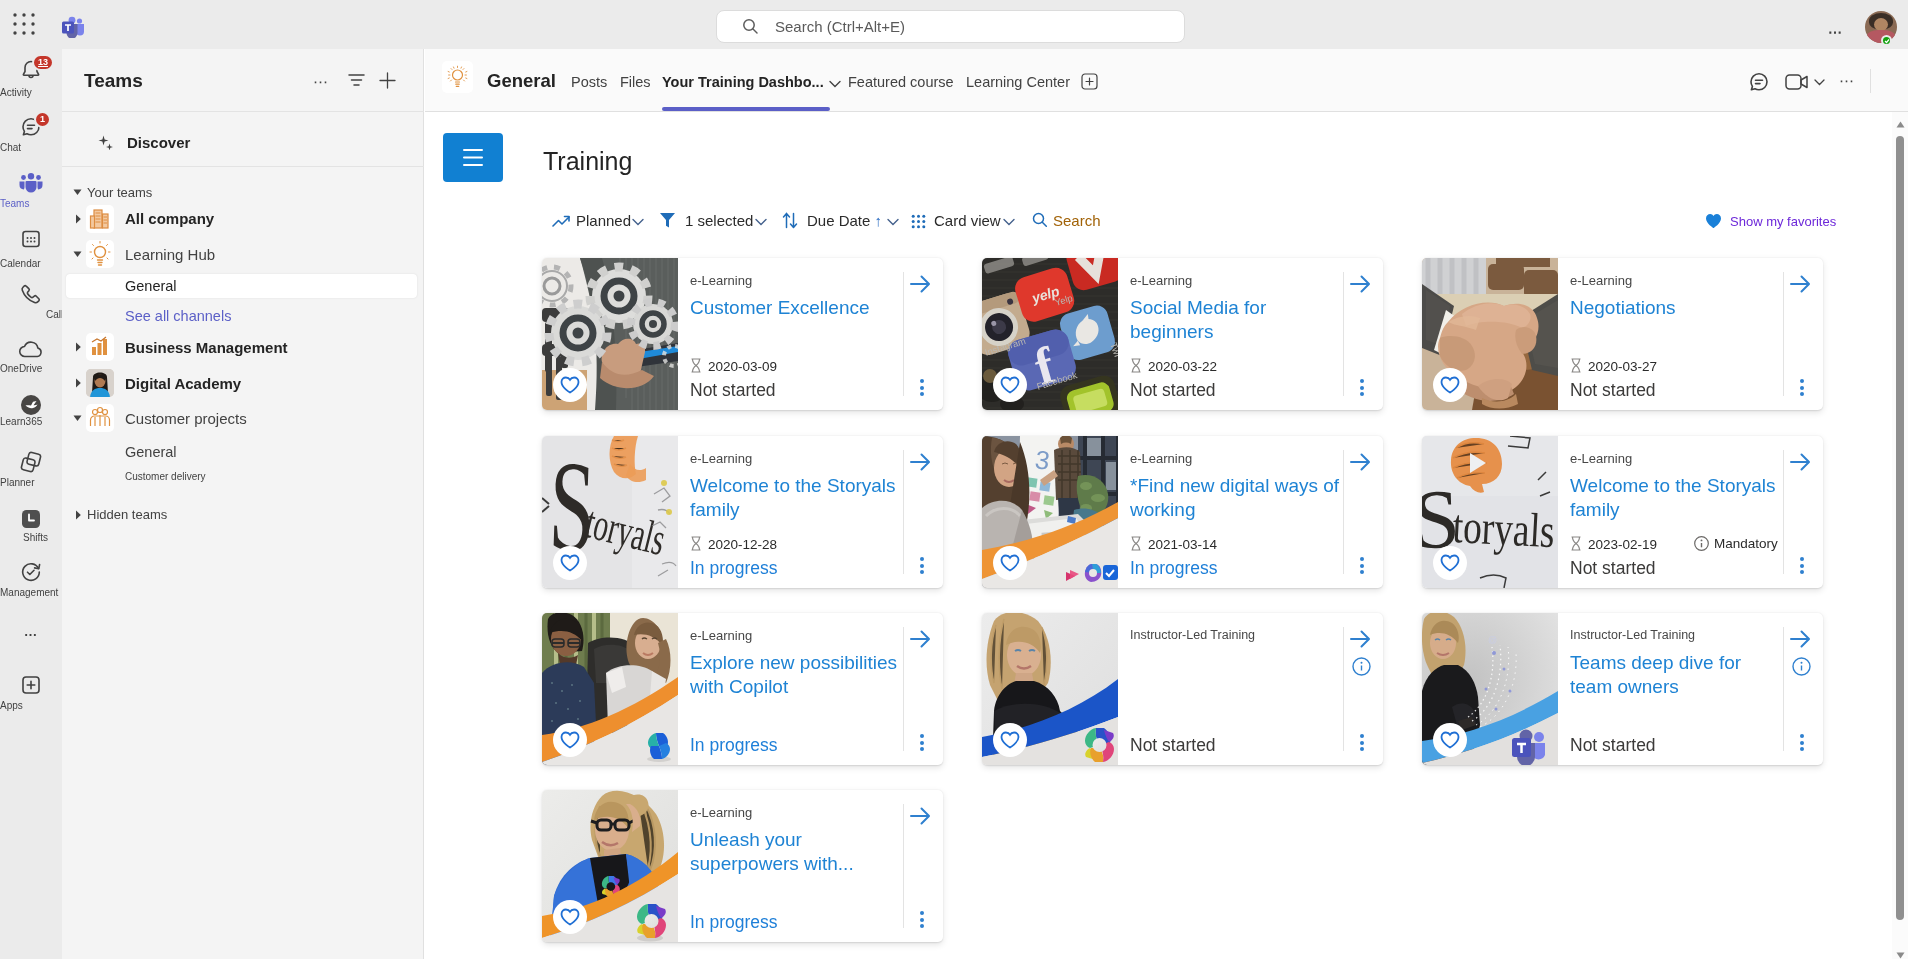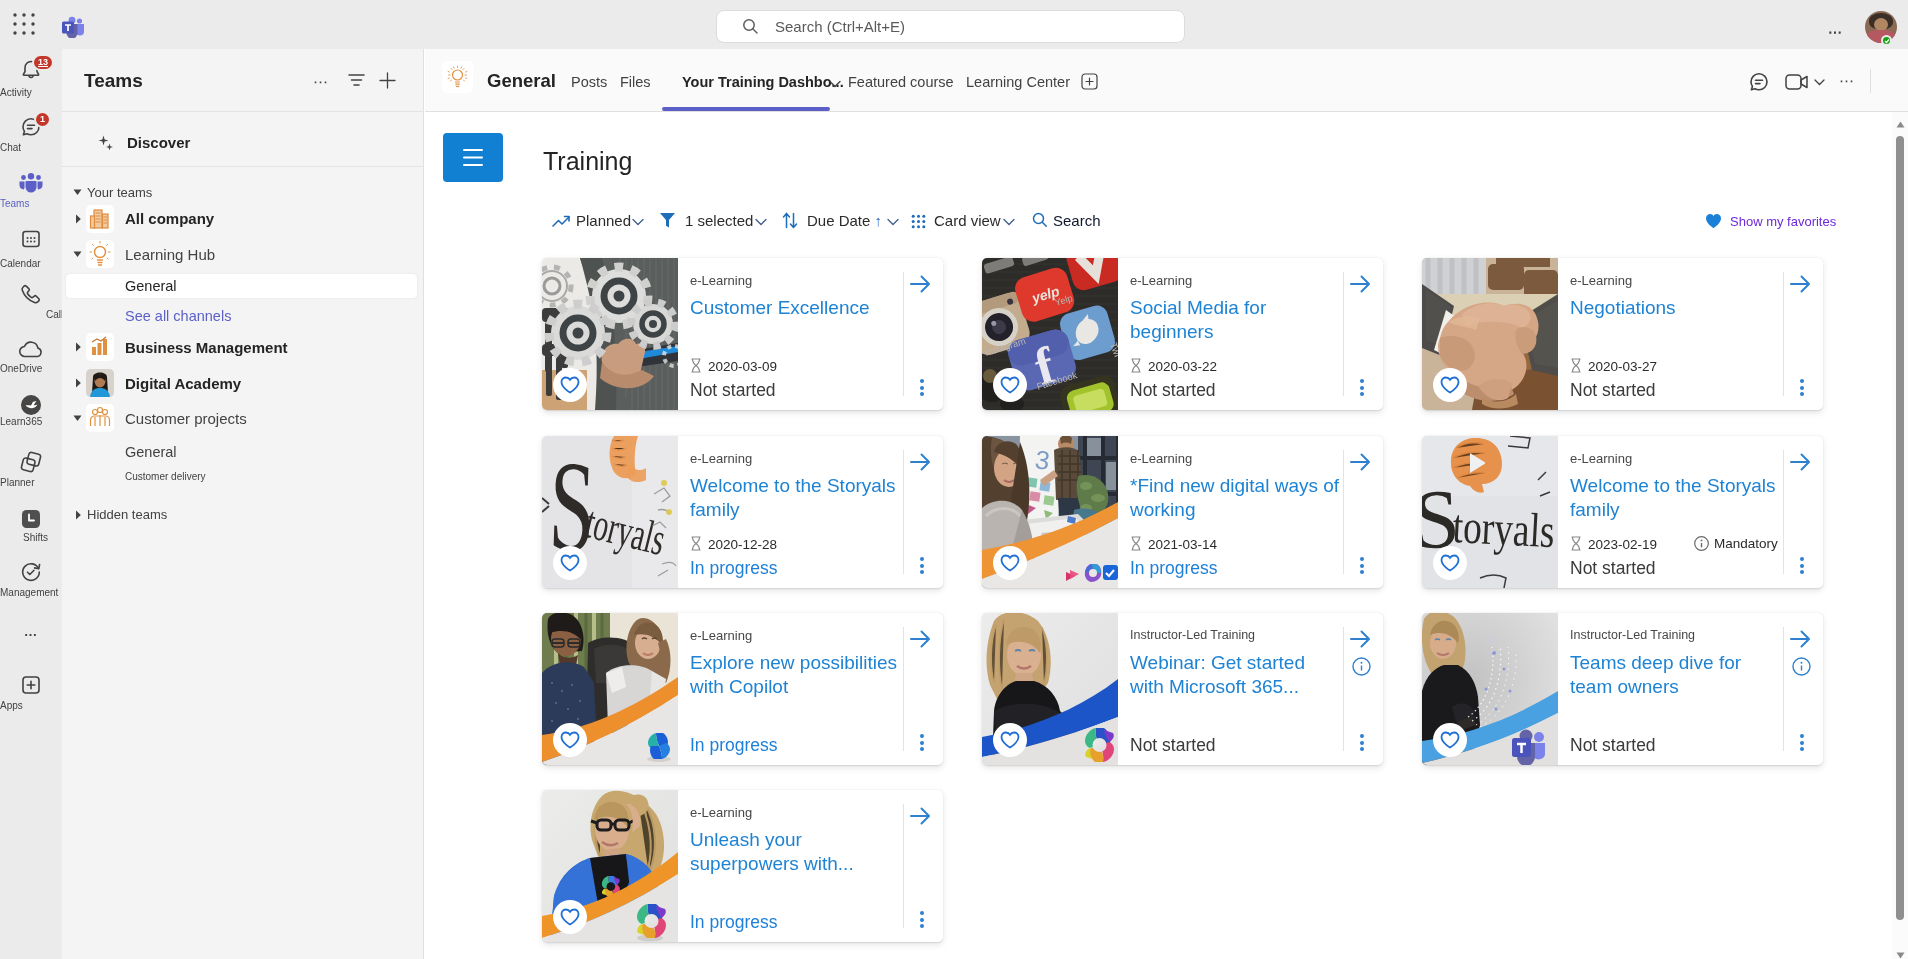--- a/index.html
+++ b/index.html
@@ -274,21 +274,21 @@
             <path d="M9.5 17h4M9.8 19.2h3.4M10.3 21.4h2.4"></path>
             <g stroke-width="0.9">
               <path d="M11.5 2.5v-1.3M6 4.5l-.9-.9M17 4.5l.9-.9M4 10H2.6M19 10h1.4M5.5 15l-1 1M17.5 15l1 1M8 3.2l-.5-1.2M15 3.2l.5-1.2M3.3 7l-1.2-.5M19.7 7l1.2-.5M3.3 13l-1.2.5M19.7 13l1.2.5"></path>
             </g>
           </g>
         </svg>
     </div>
     <div class="abs" style="left:62px;top:21px;font-size:18.5px;font-weight:bold;color:#242424;">General</div>
     <div class="abs" style="left:146px;top:25px;font-size:14.5px;color:#424242;">Posts</div>
     <div class="abs" style="left:195px;top:25px;font-size:14.5px;color:#424242;">Files</div>
-    <div class="abs" style="left:237px;top:25px;font-size:14.5px;font-weight:bold;color:#242424;margin-left:20px;">Your Training Dashbo...</div>
+    <div class="abs" style="left:237px;top:25px;font-size:14.5px;font-weight:bold;color:#242424;">Your Training Dashbo...</div>
     <svg class="abs" style="left:404px;top:31px" width="12" height="8" viewBox="0 0 12 8">
         <path d="M1 1.5l5 5 5-5" stroke="#424242" stroke-width="1.4" fill="none" stroke-linecap="round"></path>
       </svg>
     <div class="abs" style="left:423px;top:25px;font-size:14.5px;color:#424242;">Featured course</div>
     <div class="abs" style="left:541px;top:25px;font-size:14.5px;color:#424242;">Learning Center</div>
     <svg class="abs" style="left:656px;top:24px" width="17" height="17" viewBox="0 0 17 17">
         <rect x="1" y="1" width="15" height="15" rx="3" stroke="#424242" stroke-width="1.2" fill="none"></rect>
         <path d="M8.5 5v7M5 8.5h7" stroke="#424242" stroke-width="1.2" stroke-linecap="round"></path>
       </svg>
     <div class="abs" style="left:237px;top:58px;width:168px;height:3.5px;background:#5b5fc7;border-radius:2px;"></div>
@@ -353,21 +353,21 @@
         </g>
       </svg>
     <div class="abs" style="left:509px;top:163px;font-size:15px;color:#2b2b2b;">Card view</div>
     <svg class="abs" style="left:578px;top:169px" width="12" height="8" viewBox="0 0 12 8">
         <path d="M1 1.5l5 5 5-5" stroke="#44618d" stroke-width="1.4" fill="none" stroke-linecap="round"></path>
       </svg>
     <svg class="abs" style="left:607px;top:163px" width="16" height="16" viewBox="0 0 16 16">
         <circle cx="6.5" cy="6.5" r="5" fill="none" stroke="#1f6cb8" stroke-width="1.5"></circle>
         <path d="M10.3 10.3l4 4" stroke="#1f6cb8" stroke-width="1.5" stroke-linecap="round"></path>
       </svg>
-    <div class="abs" style="left:628px;top:163px;font-size:15px;color:#0f172a;">Search</div>
+    <div class="abs" style="left:628px;top:163px;font-size:15px;color:#a16207;">Search</div>
 
     <svg class="abs" style="left:1280px;top:164px" width="17" height="16" viewBox="0 0 17 16">
         <path d="M8.5 15S1 10.3 1 5.4C1 2.7 3 1 5.2 1 6.6 1 7.9 1.8 8.5 3 9.1 1.8 10.4 1 11.8 1 14 1 16 2.7 16 5.4c0 4.9-7.5 9.6-7.5 9.6z" fill="#1a80d8"></path>
       </svg>
     <div class="abs" style="left:1305px;top:165px;font-size:13px;color:#6d28d9;">Show my favorites</div>
 
     <div class="card" style="left:117px;top:209px;">
       <div class="cimg" id="img1">
           <svg width="136" height="152" viewBox="0 0 136 152">
         <rect width="136" height="152" fill="#eceae7"></rect>
@@ -882,21 +882,20 @@
           <circle cx="17.5" cy="17" r="7" fill="url(#g8)"></circle>
         </g>
       </svg>
         </div>
       <div class="heartc">
           <svg style="margin:8px auto 0" width="20" height="18" viewBox="0 0 20 18">
             <path d="M10 16.5S1.5 11.5 1.5 6C1.5 3.2 3.6 1.5 5.9 1.5 7.5 1.5 9.2 2.4 10 3.8 10.8 2.4 12.5 1.5 14.1 1.5 16.4 1.5 18.5 3.2 18.5 6c0 5.5-8.5 10.5-8.5 10.5z" fill="none" stroke="#1f6fd4" stroke-width="1.8"></path>
           </svg>
         </div>
       <div class="cat" style="font-size:12.5px;">Instructor-Led Training</div>
-      <div class="ctitle">Webinar: Get started with Microsoft 365...</div>
       <div class="cstatus">Not started</div>
       <div class="cdiv"></div>
       <svg class="carrow" width="24" height="24" viewBox="0 0 24 24">
           <path d="M3 12h17M13.5 4.5L21 12l-7.5 7.5" stroke="#2f80cf" stroke-width="2" fill="none" stroke-linecap="round" stroke-linejoin="round"></path>
         </svg>
       <svg class="cinfo" width="19" height="19" viewBox="0 0 19 19">
           <circle cx="9.5" cy="9.5" r="8.5" fill="none" stroke="#2f80cf" stroke-width="1.4"></circle>
           <path d="M9.5 8.5v5" stroke="#2f80cf" stroke-width="1.4"></path>
           <circle cx="9.5" cy="5.8" r="1" fill="#2f80cf"></circle>
         </svg>

